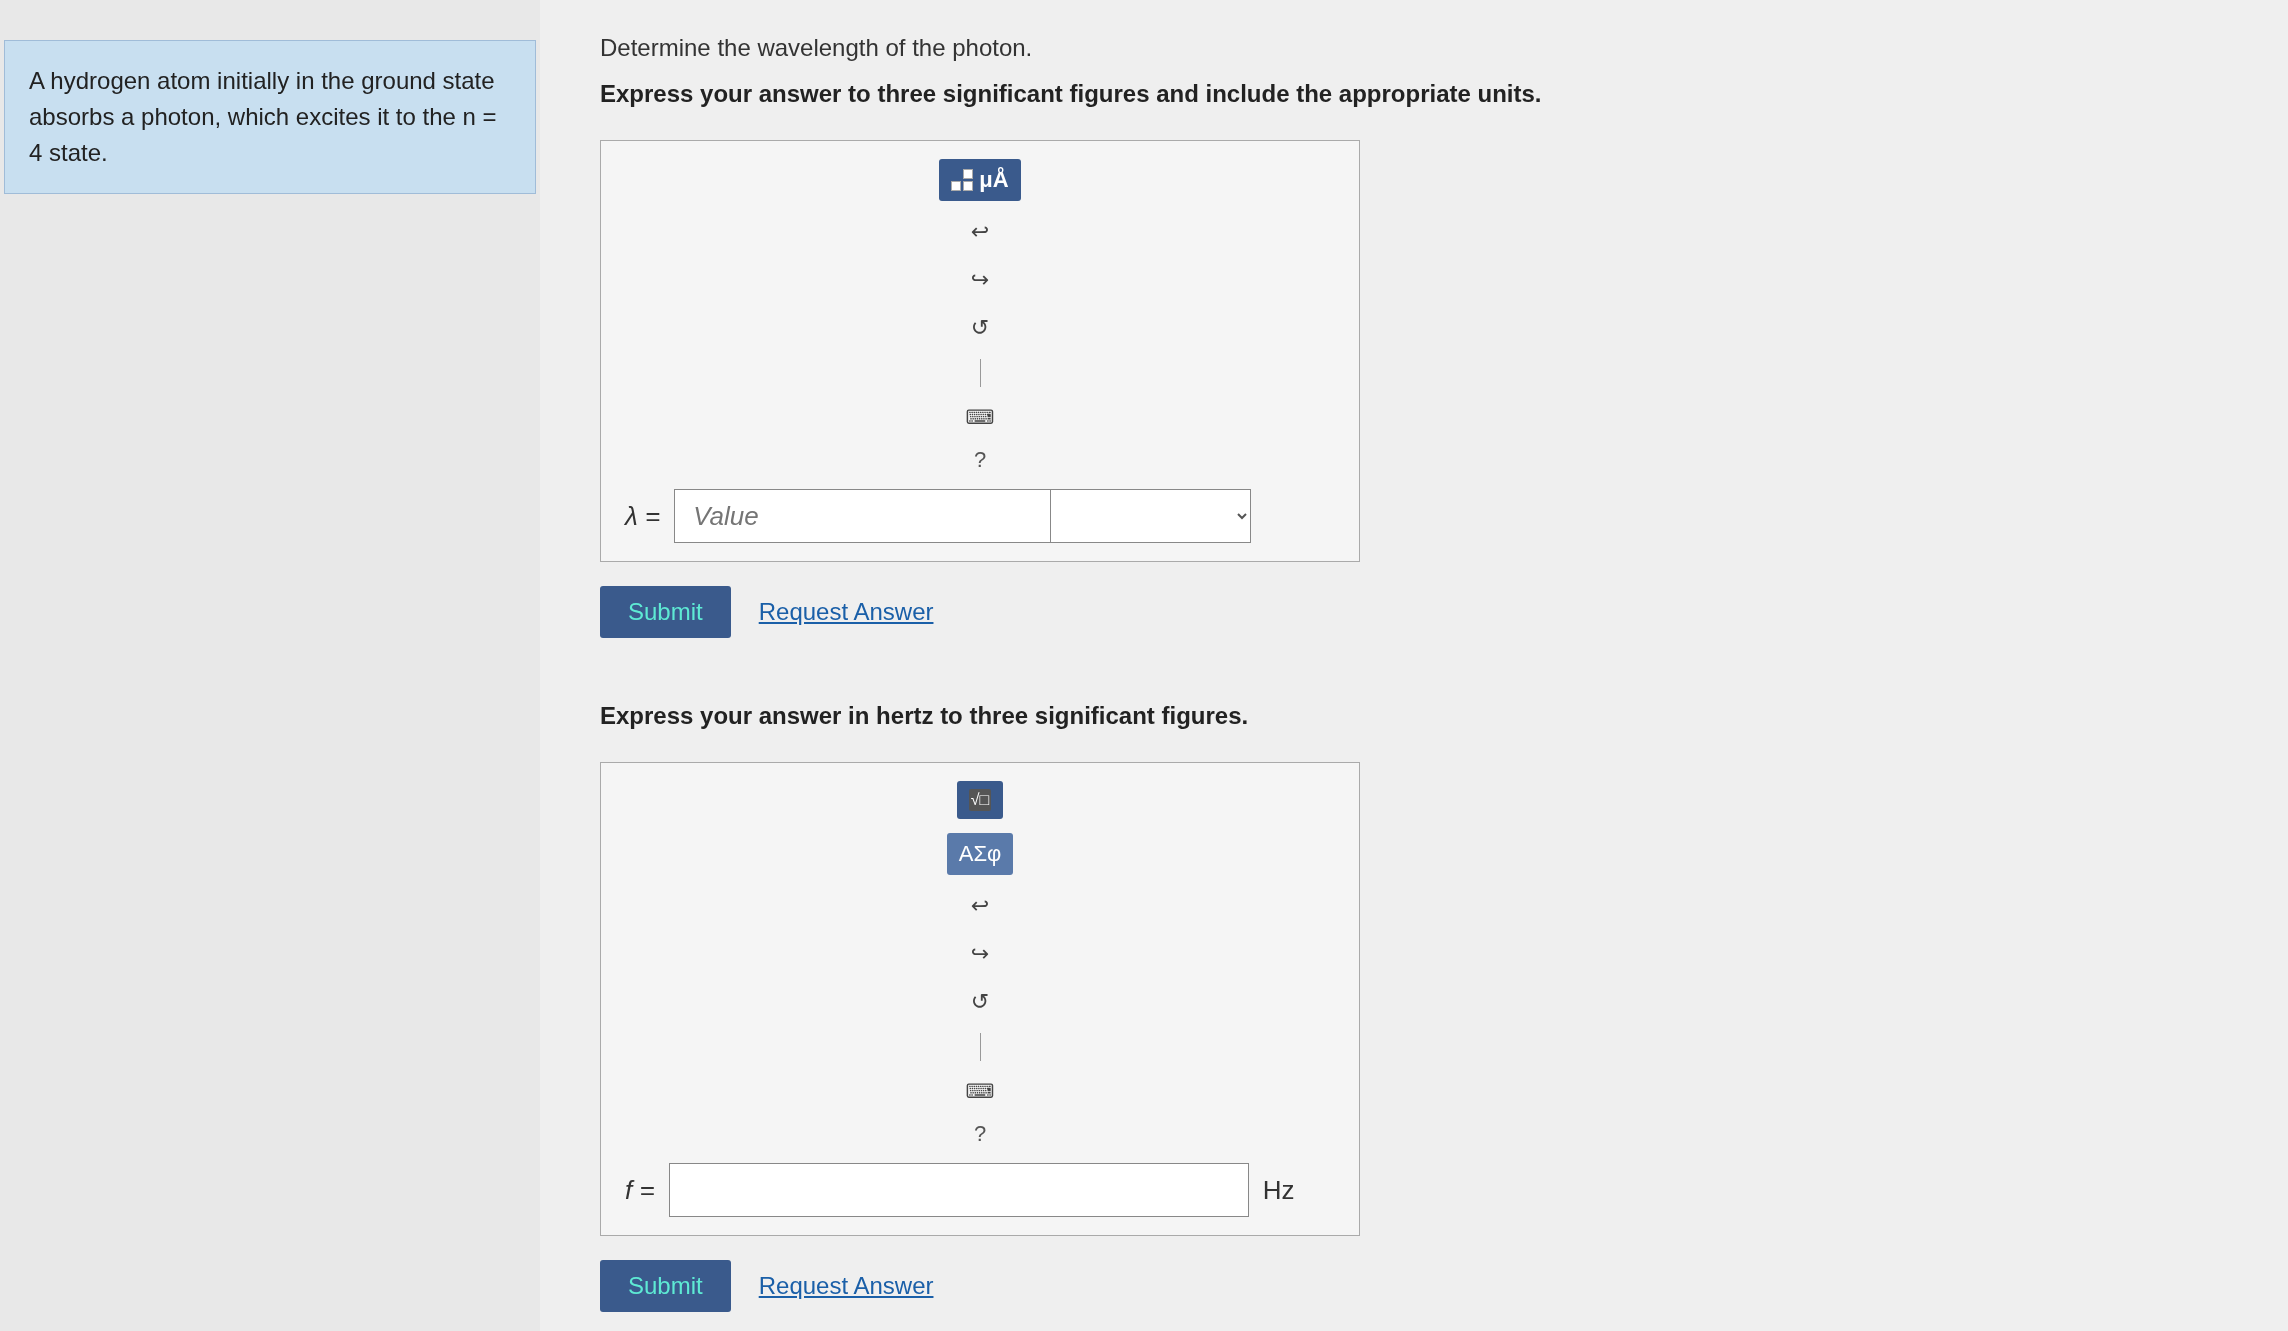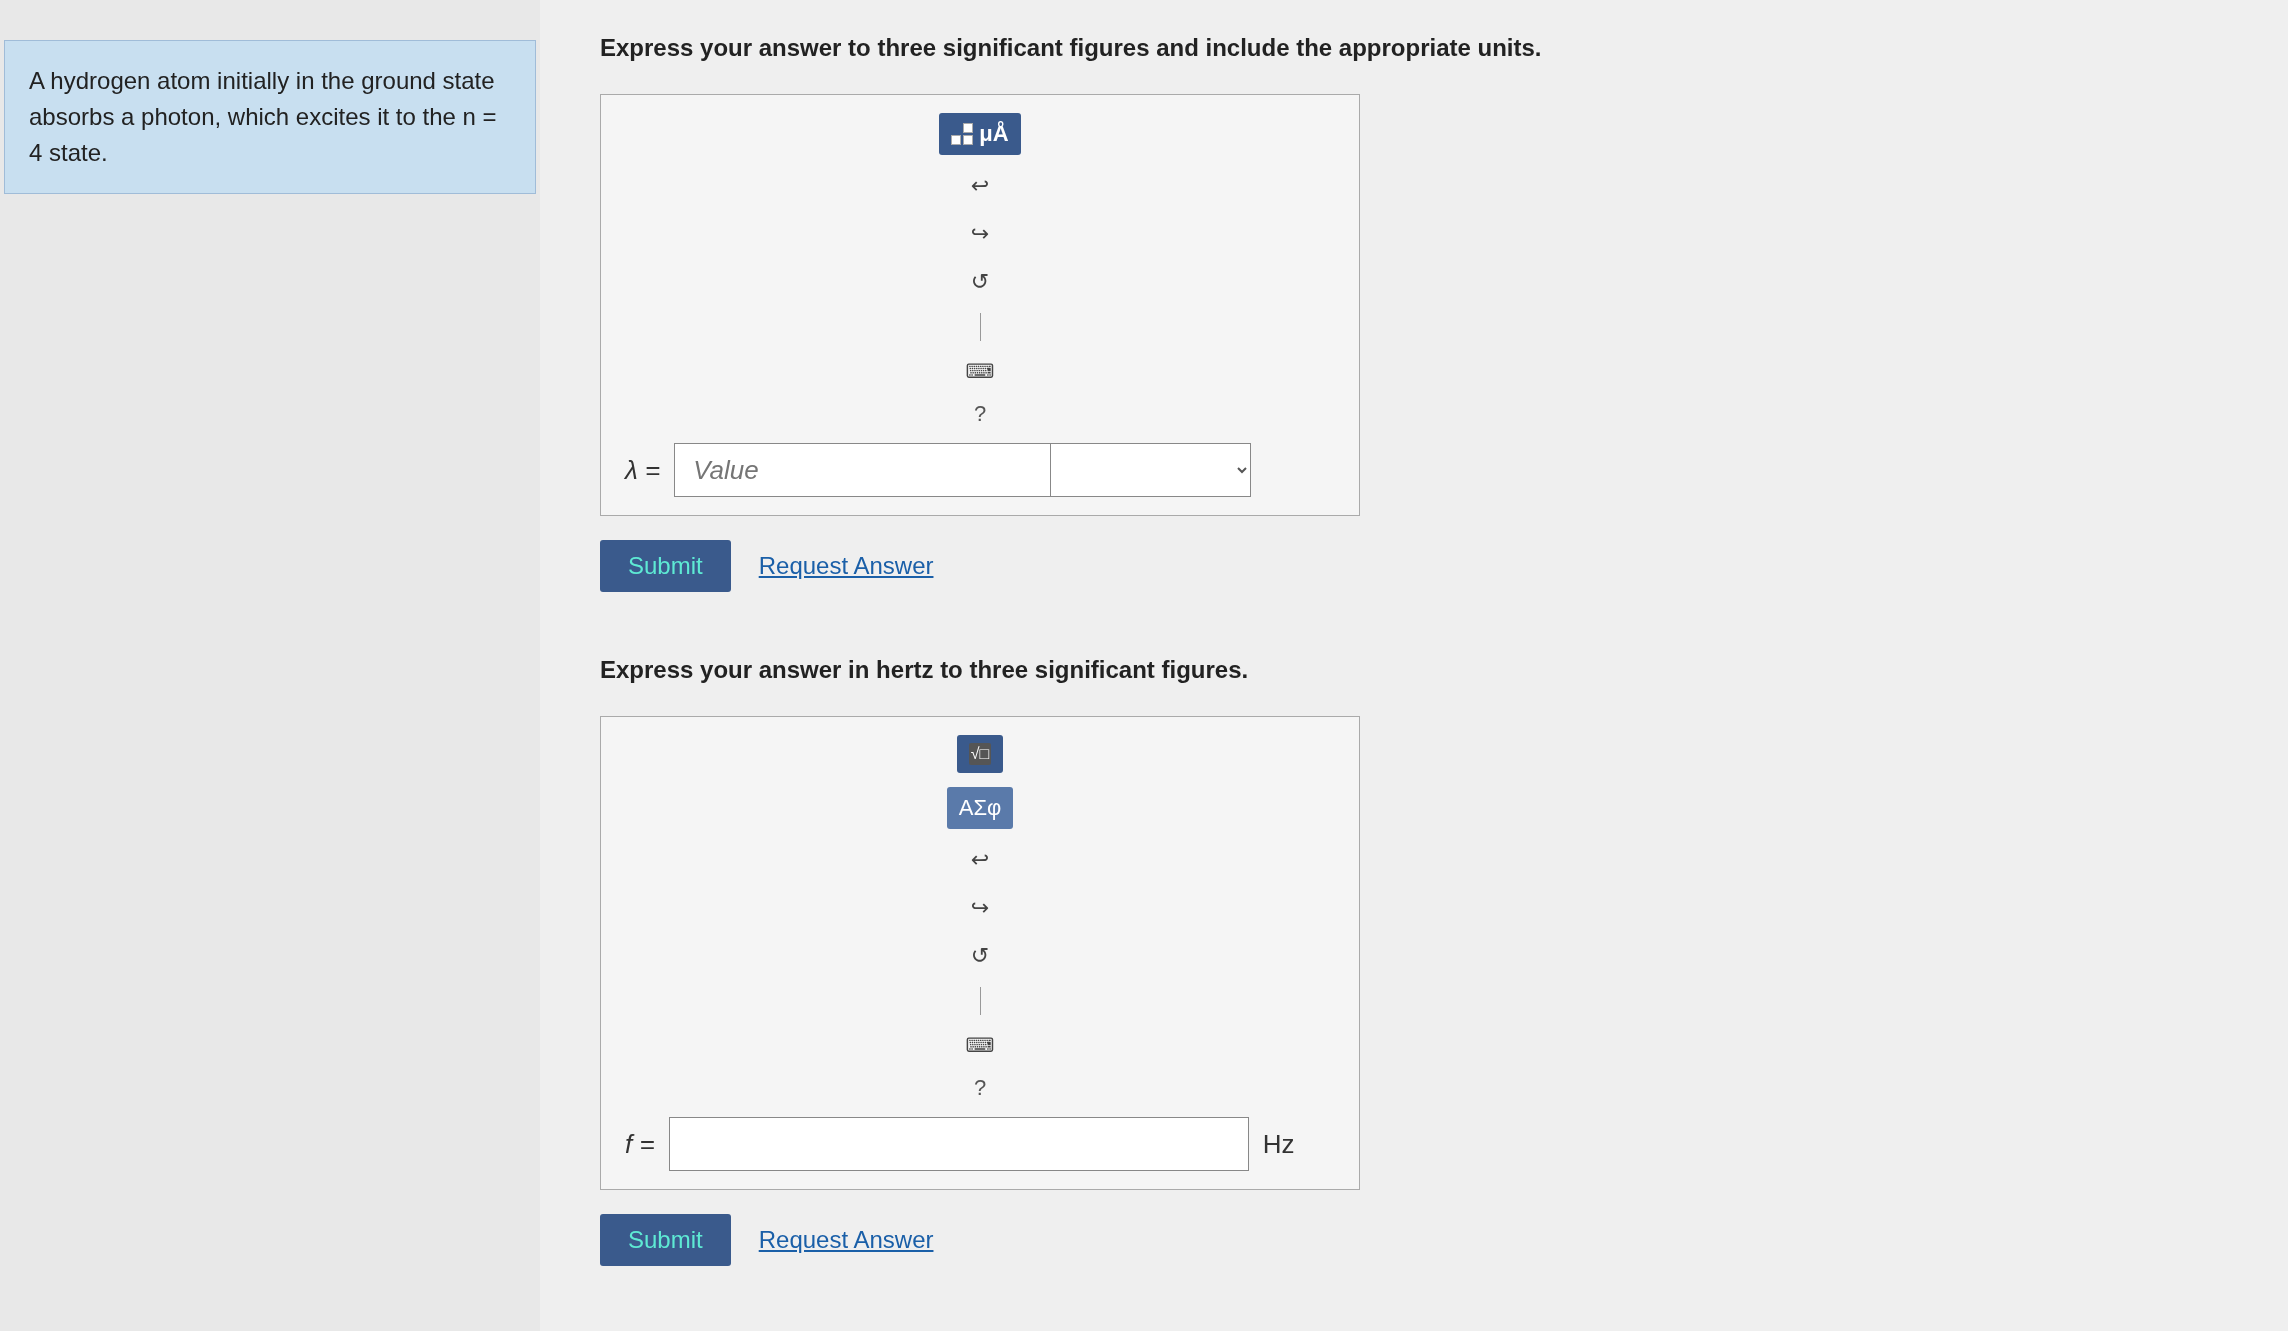--- a/index.html
+++ b/index.html
@@ -232,20 +232,21 @@
 <div class="left-panel">
   <div class="problem-box">
     <span>A hydrogen atom initially in the ground state absorbs a photon, which excites it to the n = 4 state.</span>
   </div>
 </div>
 
 <div class="right-panel">
 
   <div class="part-section">
 
+    <p class="part-question">Determine the wavelength of the photon.</p>
     <p class="part-instruction">Express your answer to three significant figures and include the appropriate units.</p>
 
     <div class="answer-box">
       
       <div class="toolbar">
         <button class="toolbar-btn">
           <span style="display:inline-grid;grid-template-columns:1fr 1fr;gap:2px;width:22px;height:22px;">
             <span style="background:#3a5a8c;display:block;"></span>
             <span style="background:white;border:1px solid #aaa;display:block;"></span>
             <span style="background:white;border:1px solid #aaa;display:block;"></span>

